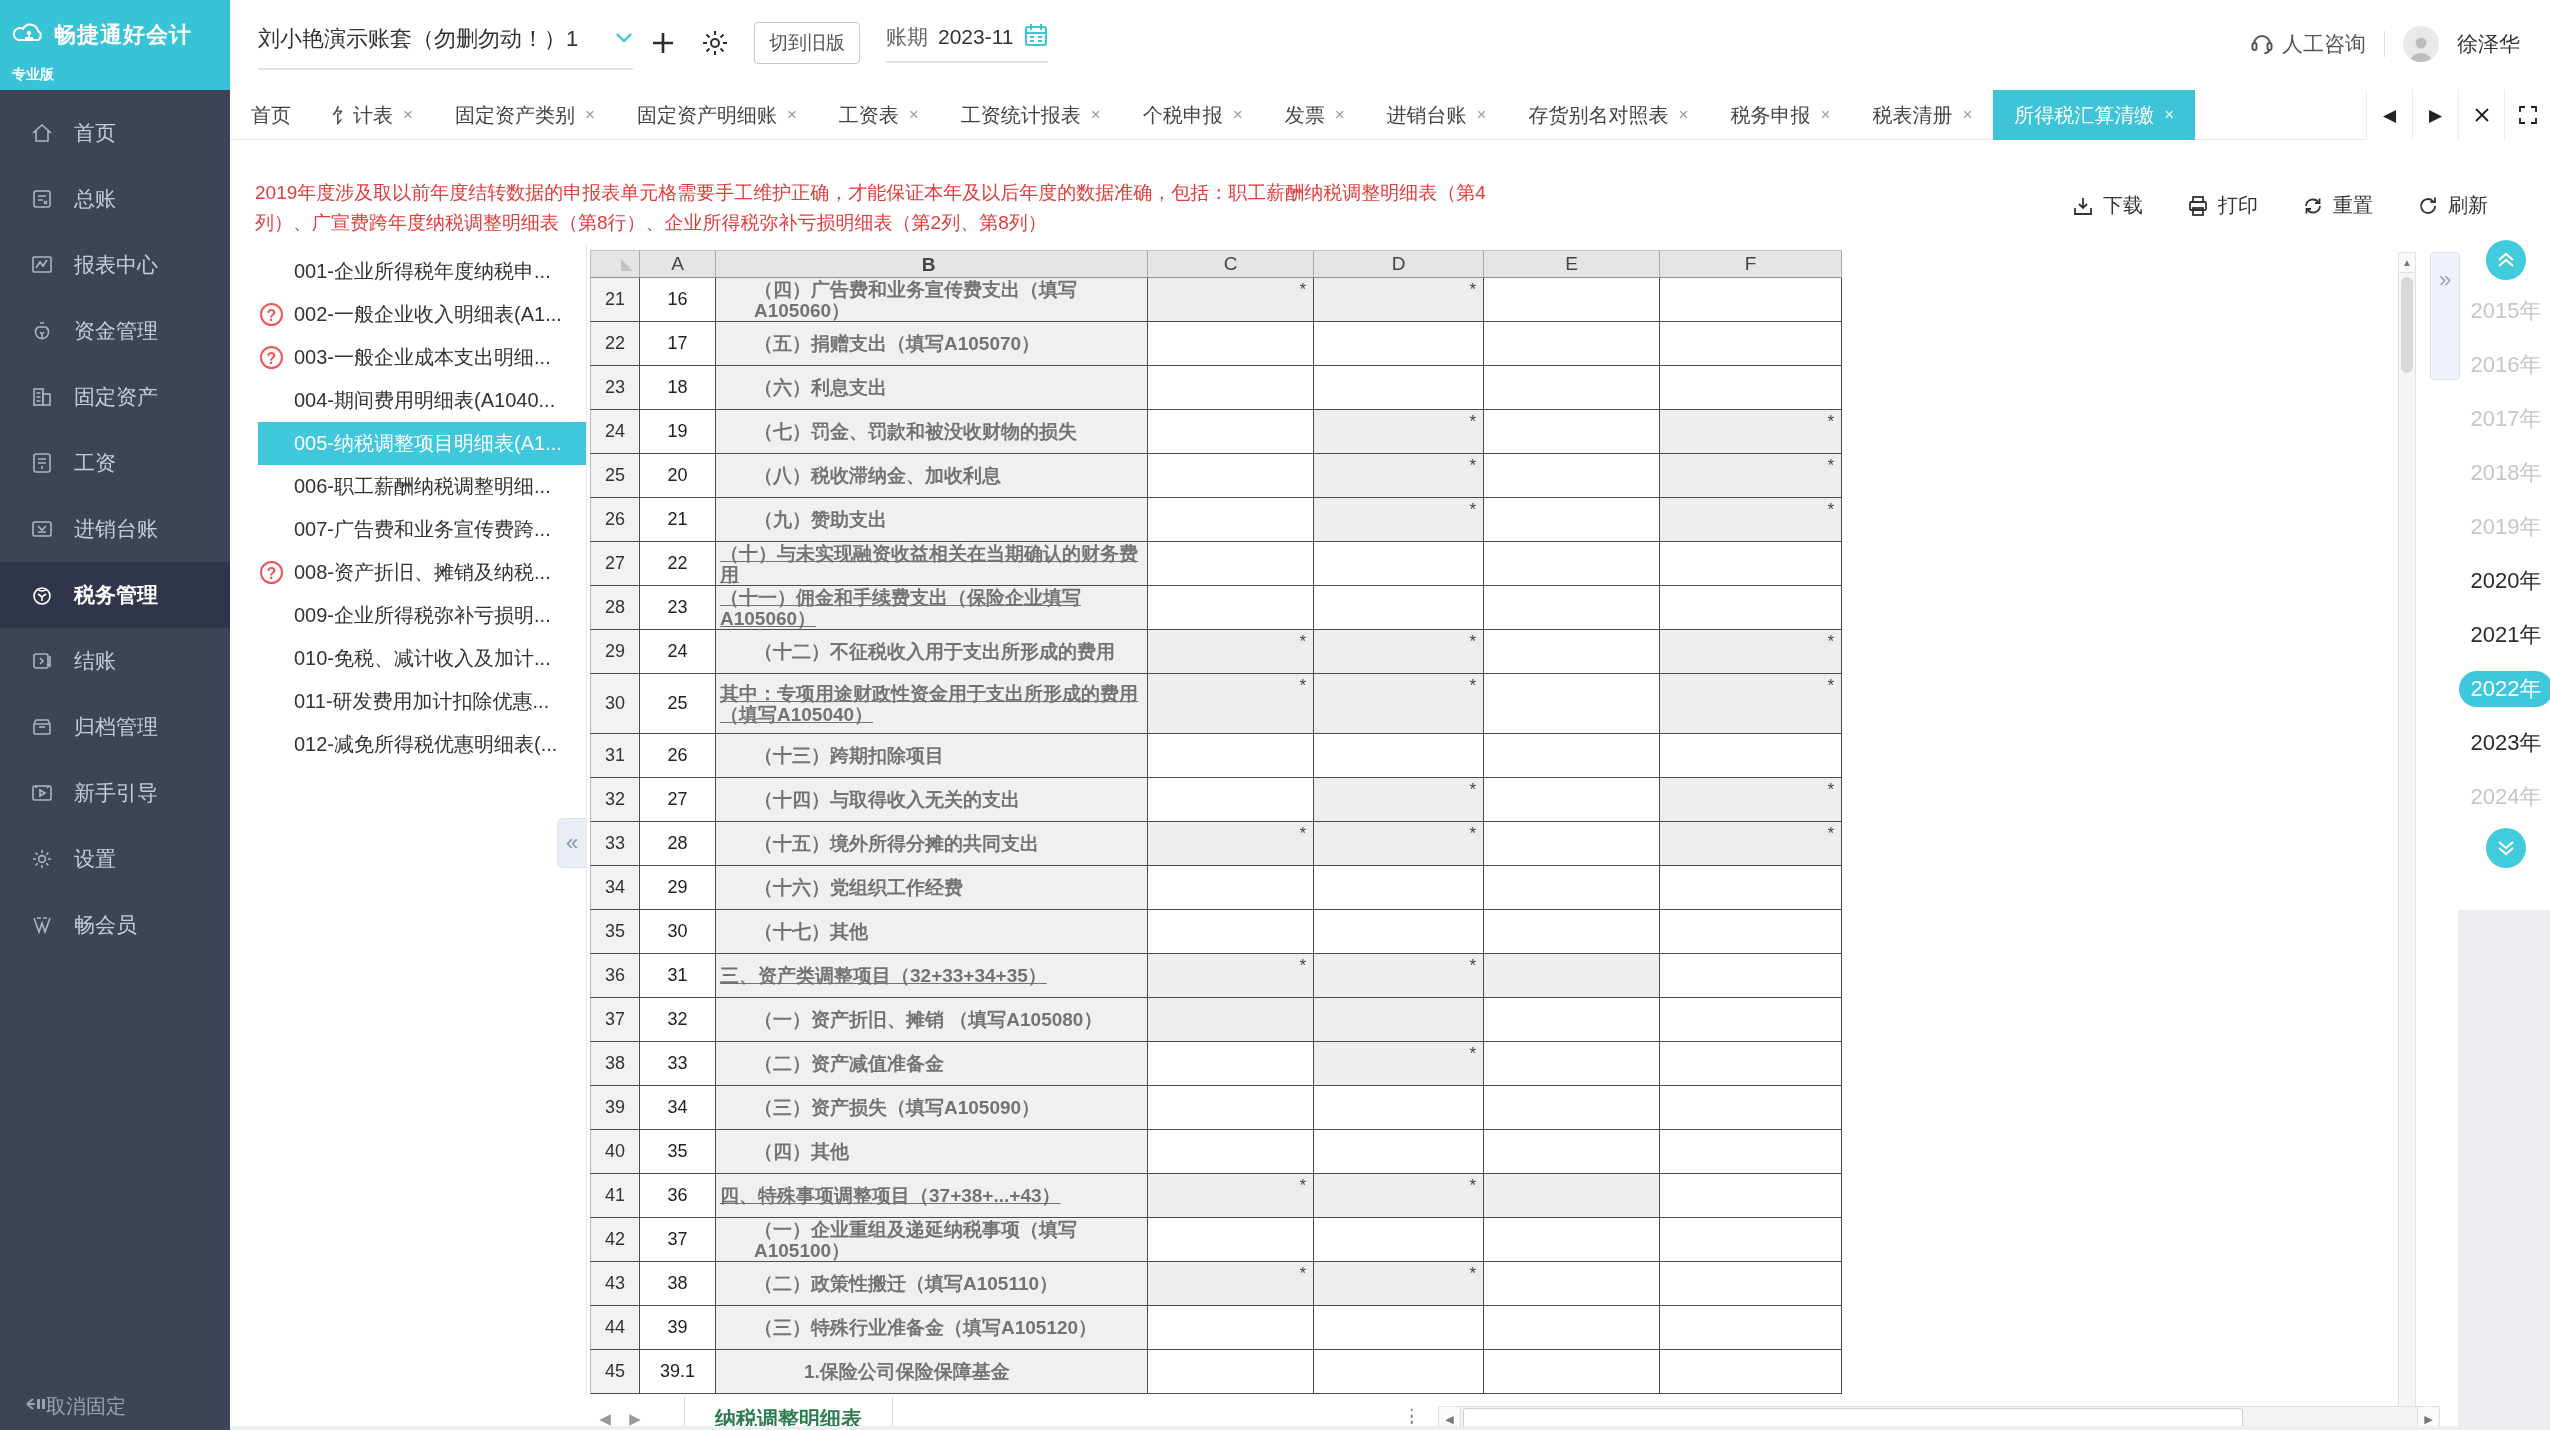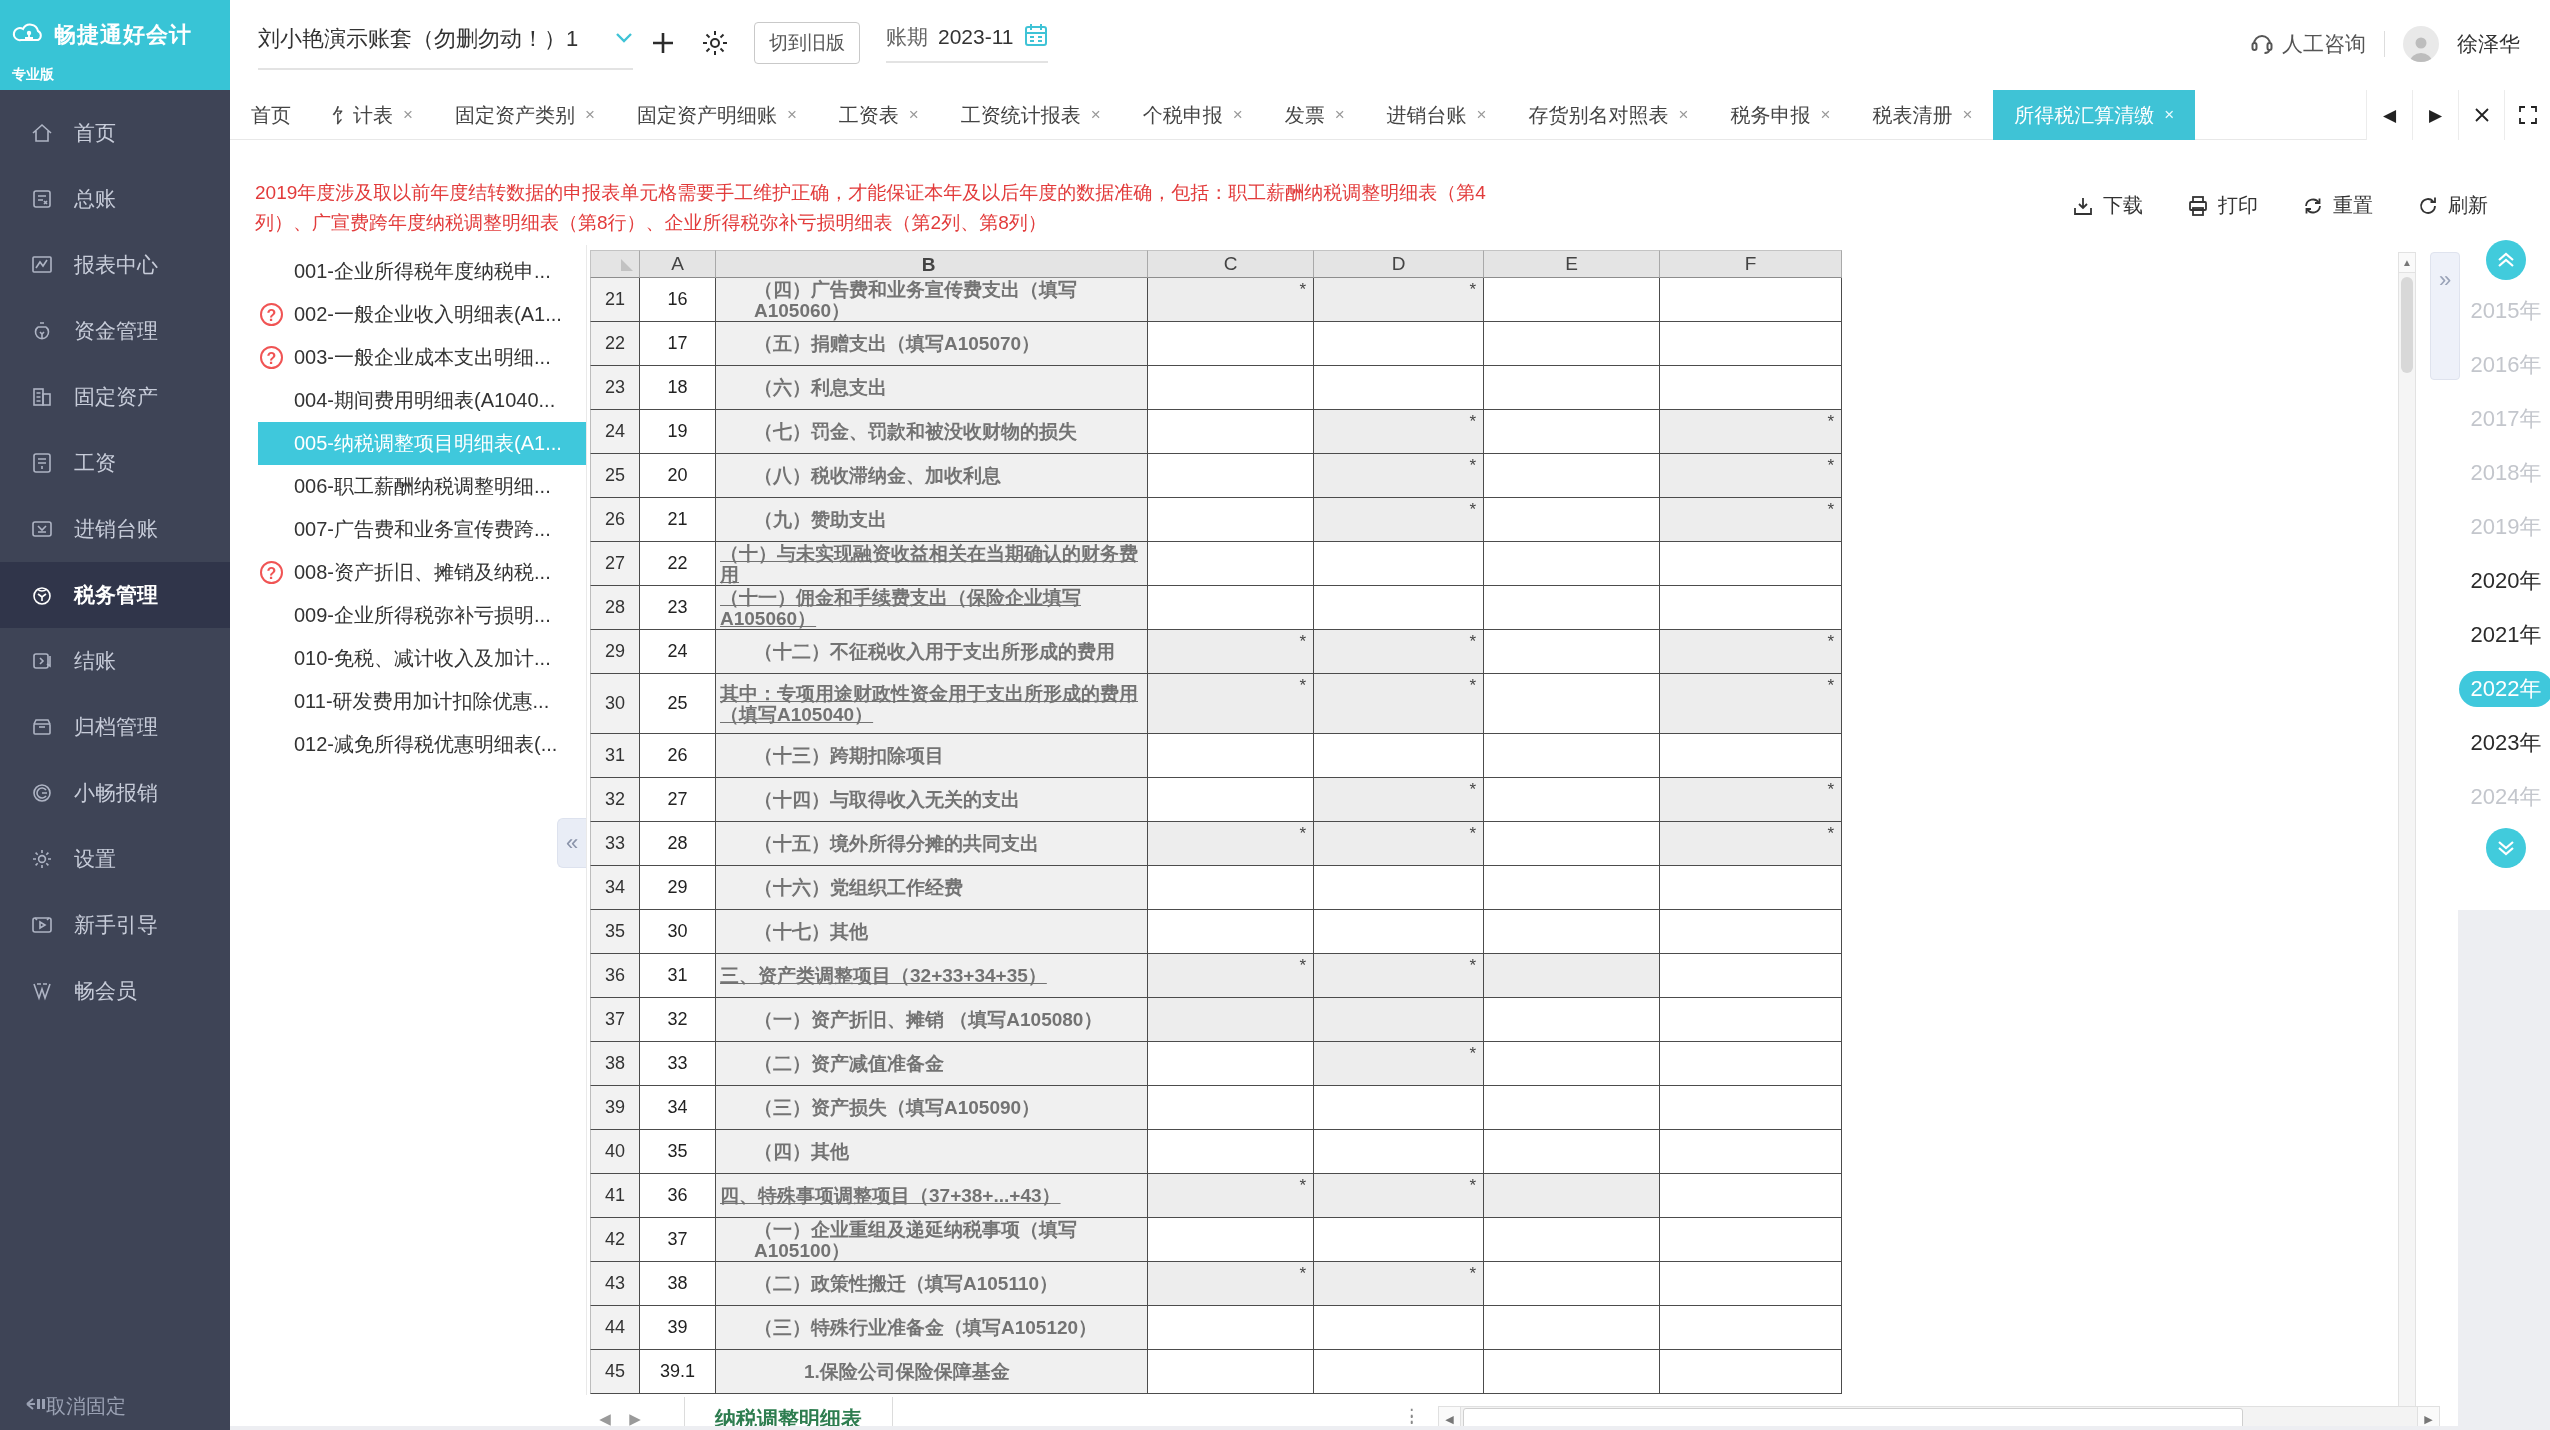--- a/index.html
+++ b/index.html
@@ -198,38 +198,31 @@
         <div class="side-item">
           <span class="si-ico"><svg width="24" height="24" viewBox="0 0 24 24" fill="none" stroke="currentColor" stroke-width="1.6">
               <path d="M4 9 L6 5 H18 L20 9"></path>
               <rect x="4" y="9" width="16" height="10" rx="1"></rect>
               <path d="M9 12 h6"></path>
             </svg></span>
           <span>归档管理</span>
         </div>
         <div class="side-item">
           <span class="si-ico"><svg width="24" height="24" viewBox="0 0 24 24" fill="none" stroke="currentColor" stroke-width="1.6">
-              <circle cx="12" cy="12" r="8"></circle>
-              <path d="M16 9 a5 5 0 1 0 0 6 M12 12 h5"></path>
-            </svg></span>
-          <span>小畅报销</span>
+              <rect x="3" y="5" width="18" height="14" rx="2"></rect>
+              <path d="M10 9 L15 12 L10 15 Z M5 5 l2 2 M19 5 l-2 2"></path>
+            </svg></span>
+          <span>新手引导</span>
         </div>
         <div class="side-item">
           <span class="si-ico"><svg width="24" height="24" viewBox="0 0 24 24" fill="none" stroke="currentColor" stroke-width="1.6">
               <circle cx="12" cy="12" r="3.4"></circle>
               <path d="M12 3 v3 M12 18 v3 M3 12 h3 M18 12 h3 M5.6 5.6 l2.1 2.1 M16.3 16.3 l2.1 2.1 M18.4 5.6 l-2.1 2.1 M7.7 16.3 l-2.1 2.1"></path>
             </svg></span>
           <span>设置</span>
-        </div>
-        <div class="side-item">
-          <span class="si-ico"><svg width="24" height="24" viewBox="0 0 24 24" fill="none" stroke="currentColor" stroke-width="1.6">
-              <rect x="3" y="5" width="18" height="14" rx="2"></rect>
-              <path d="M10 9 L15 12 L10 15 Z M5 5 l2 2 M19 5 l-2 2"></path>
-            </svg></span>
-          <span>新手引导</span>
         </div>
         <div class="side-item">
           <span class="si-ico"><svg width="24" height="24" viewBox="0 0 24 24" fill="none" stroke="currentColor" stroke-width="1.6">
               <path d="M4 5 L9 19 L12 10 L15 19 L20 5 M7 5 h4 M13 5 h4"></path>
             </svg></span>
           <span>畅会员</span>
         </div>
       </div>
     <div id="unpin">
       <span><svg width="20" height="18" viewBox="0 0 20 18">

